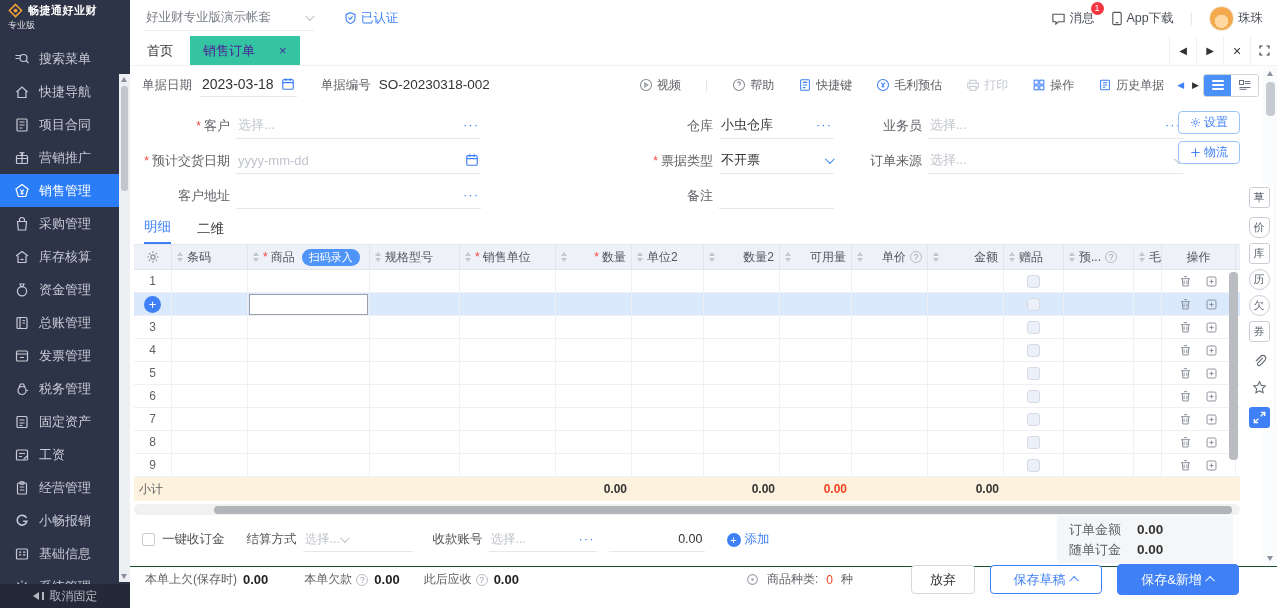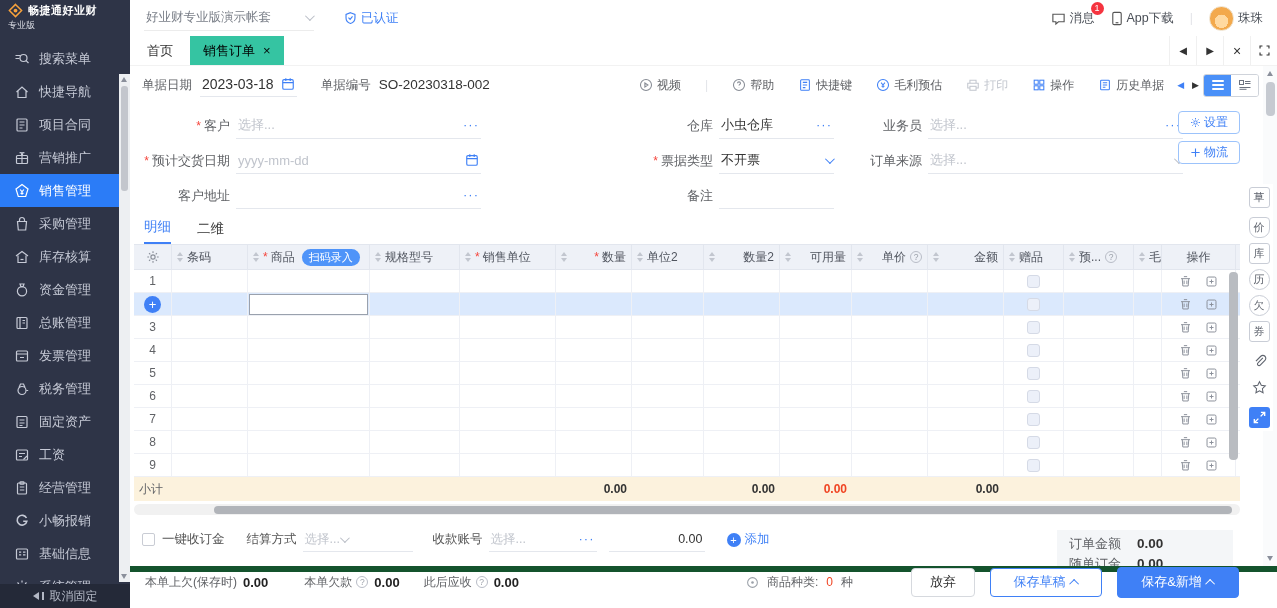--- a/index.html
+++ b/index.html
@@ -35,21 +35,21 @@
   .side-scroll { position:absolute; top:38px; right:0; width:11px; bottom:26px; background:#edeff2; z-index:12; }
   .side-scroll .thumb { position:absolute; top:12px; left:2px; width:7px; height:105px; background:#c3c6cd; border-radius:3px; }
   .tri-up { width:0;height:0;border-left:3.5px solid transparent;border-right:3.5px solid transparent;border-bottom:5px solid #8a8f9b; position:absolute; top:3px; left:2px; }
   .tri-dn { width:0;height:0;border-left:3.5px solid transparent;border-right:3.5px solid transparent;border-top:5px solid #8a8f9b; position:absolute; bottom:3px; left:2px; }
 
   
   .main { position:absolute; left:130px; top:36px; right:0; bottom:0; background:#fff; }
 
   .tabbar { height:30px; display:flex; align-items:stretch; border-bottom:1px solid #f2f2f2; }
   .tab-home { padding:0 17px; display:flex; align-items:center; font-size:13px; color:#333; cursor:pointer; }
-  .tab-active { background:#35c4a2; color:#000000; padding:0 13px; display:flex; align-items:center; gap:8px; font-size:13px; cursor:pointer;text-align:center; }
+  .tab-active { background:#35c4a2; color:#4c1d95; padding:0 13px; display:flex; align-items:center; gap:24px; font-size:13px; cursor:pointer;text-align:center; }
   .tab-x { font-size:13px; line-height:1; opacity:.95; }
   .tab-ctrls { margin-left:auto; display:flex; }
   .tab-ctrl { width:27px; display:flex; align-items:center; justify-content:center; border-left:1px solid #f0f0f0; color:#333; font-size:10px; cursor:pointer; }
 
   .toolbar { height:38px; display:flex; align-items:center; padding:0 18px 0 12px; }
   .fld-label { font-size:12.5px; color:#606266; }
   .ul { display:inline-flex; align-items:center; gap:7px; border-bottom:1px solid #e4e7ed; padding:2px 2px 4px; margin-left:8px; }
   .date-val { font-size:14px; color:#333; }
   .doc-no { margin-left:24px; display:flex; align-items:baseline; gap:8px; }
   .doc-no-val { font-size:13.5px; color:#333; }
@@ -124,26 +124,26 @@
   .hscroll { height:11px; margin:3px 0 0 4px; width:1106px; background:#f1f1f1; border-radius:6px; position:relative; }
   .hthumb { position:absolute; left:80px; right:8px; top:1.5px; height:8px; background:#b1b4b9; border-radius:4px; cursor:pointer; }
 
   
   .deposit { height:49px; display:flex; align-items:center; padding-left:12px; position:relative; font-size:12.5px; }
   .dcheck { width:13px; height:13px; border:1px solid #c9ccd4; border-radius:2px; background:#fff; margin-right:7px; cursor:pointer; flex:0 0 auto; }
   .dep-label { color:#555; }
   .dep-sel { border-bottom:1px solid #e4e7ed; height:24px; display:flex; align-items:center; padding:0 2px; margin-left:6px; }
   .add-circle { width:14px; height:14px; border-radius:50%; background:#3f80f6; color:#fff; font-size:11px; display:inline-flex; align-items:center; justify-content:center; margin-right:4px; }
   .add-link { margin-left:22px; color:#3f80f6; display:flex; align-items:center; cursor:pointer; }
-  .sumpanel { position:absolute; right:44px; top:15px; width:176px; height:47px; background:#f4f6f8; padding:4px 12px; display:flex; flex-direction:column; justify-content:center; gap:2px; }
+  .sumpanel { position:absolute; right:44px; top:1px; width:176px; height:47px; background:#f4f6f8; padding:4px 12px; display:flex; flex-direction:column; justify-content:center; gap:2px; }
   .sumrow { display:flex; align-items:baseline; font-size:13px; color:#606266; }
   .sumrow b { margin-left:16px; color:#333; font-size:13.5px; }
 
   
-  .footer { position:absolute; left:0; right:0; bottom:0; height:42px; border-top:6px solid #14532d; display:flex; align-items:center; padding:0 38px 16px 15px; background:#fff; font-size:12px; color:#606266; }
+  .footer { position:absolute; left:0; right:0; bottom:0; height:42px; border-top:1px solid #14532d; display:flex; align-items:center; padding:0 38px 16px 15px; background:#fff; font-size:12px; color:#606266; }
   .f-val { font-weight:bold; color:#222; font-size:13px; margin-left:6px; }
   .f-gap36 { margin-left:36px; } .f-gap24 { margin-left:24px; }
   .kinds { margin-left:auto; display:flex; align-items:center; gap:8px; }
   .kinds .red { color:#f04422; }
   .btn { height:29px; border-radius:4px; display:flex; align-items:center; justify-content:center; gap:6px; cursor:pointer; font-size:13px; }
   .btn-plain { width:64px; border:1px solid #d6d9de; background:#fff; color:#333; margin-left:58px; }
   .btn-outline { width:112px; border:1px solid #3f80f6; background:#fff; color:#3f80f6; margin-left:15px; }
   .btn-primary { width:122px; background:#3f80f6; border:1px solid #3f80f6; color:#fff; margin-left:15px; height:31px; }
   .caret-up { width:7px; height:7px; border-right:1.5px solid currentColor; border-bottom:1.5px solid currentColor; transform:rotate(-135deg) translateY(-2px); }
 

